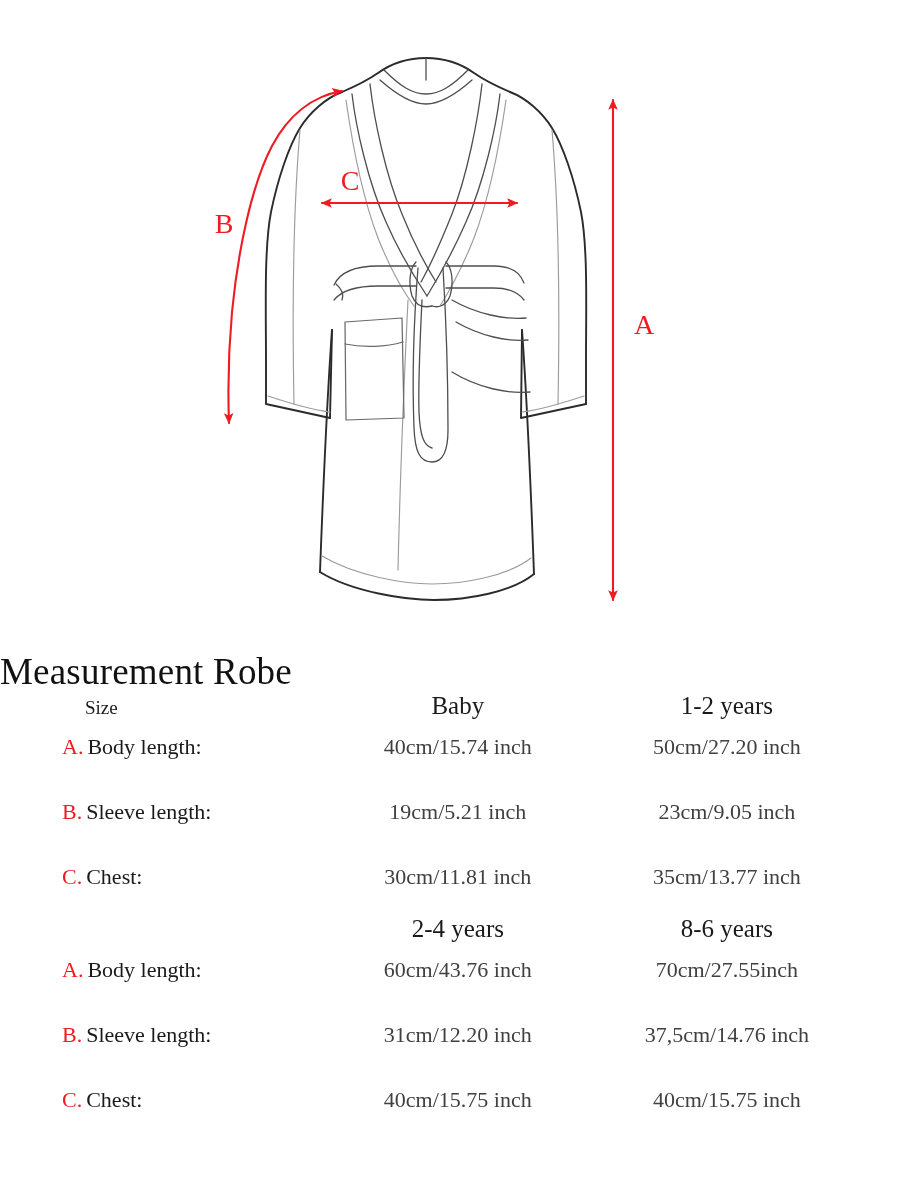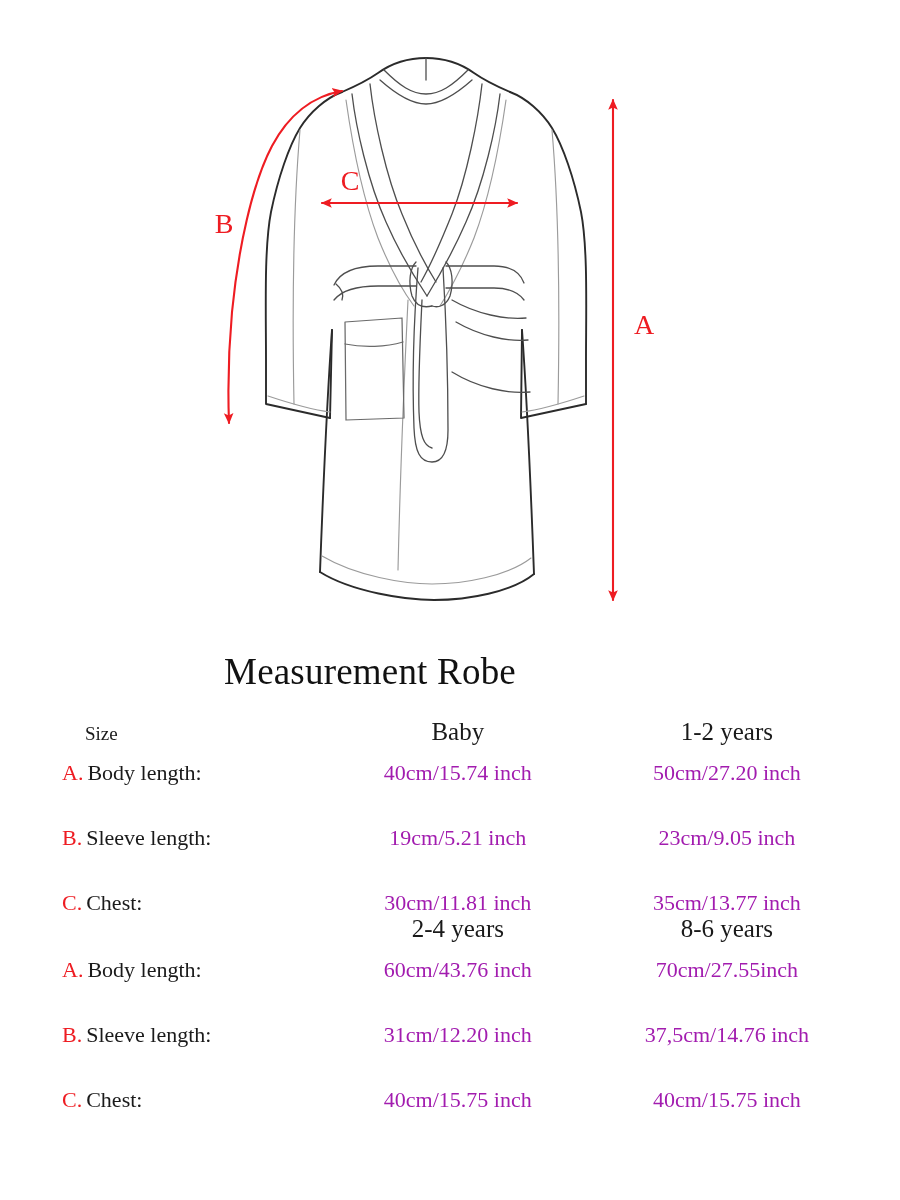--- a/index.html
+++ b/index.html
@@ -31,37 +31,37 @@
     width: 900px;
     height: 640px;
   }
 
   
   #title {
     position: absolute;
     left: 0;
     top: 652px;
     width: 740px;
-    text-align: center;
+    text-align: left;
     font-size: 37px;
     font-weight: 400;
     letter-spacing: 0.2px;
     color: #111111;
     line-height: 1.08;
   }
 
   
   .size-table {
     position: absolute;
     left: 0;
     width: 900px;
     border-collapse: collapse;
     table-layout: fixed;
   }
-  #table-one { top: 718px; }
+  #table-one { top: 692px; }
   #table-two { top: 915px; }
 
   .size-table col.c-label { width: 310px; }
   .size-table col.c-val   { width: 258px; }
   .size-table col.c-pad   { width: 37px;  }
 
   .size-table th,
   .size-table td {
     padding: 0;
     border: 0;
@@ -88,21 +88,21 @@
     padding-left: 62px !important;
     font-size: 22px;
     height: 65px;
     color: #1a1a1a;
     white-space: nowrap;
   }
   .row-val {
     text-align: center;
     font-size: 22px;
     height: 65px;
-    color: #a21caf;
+    color: #404040;
     white-space: nowrap;
   }
   .key {
     color: #ee1c22;
   }
   .row-label .txt { margin-left: 4px; }
 </style>
 </head>
 <body>
 

